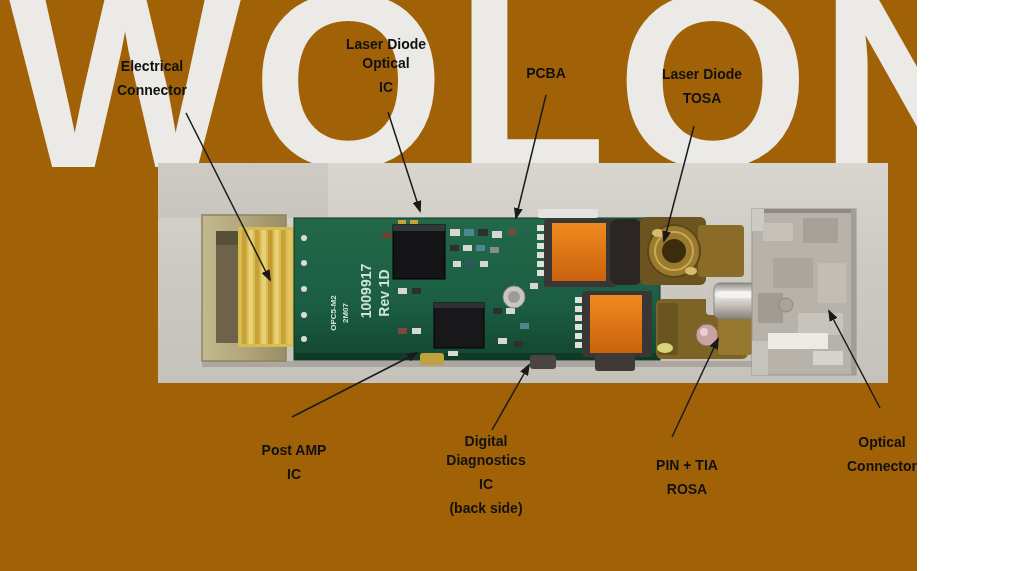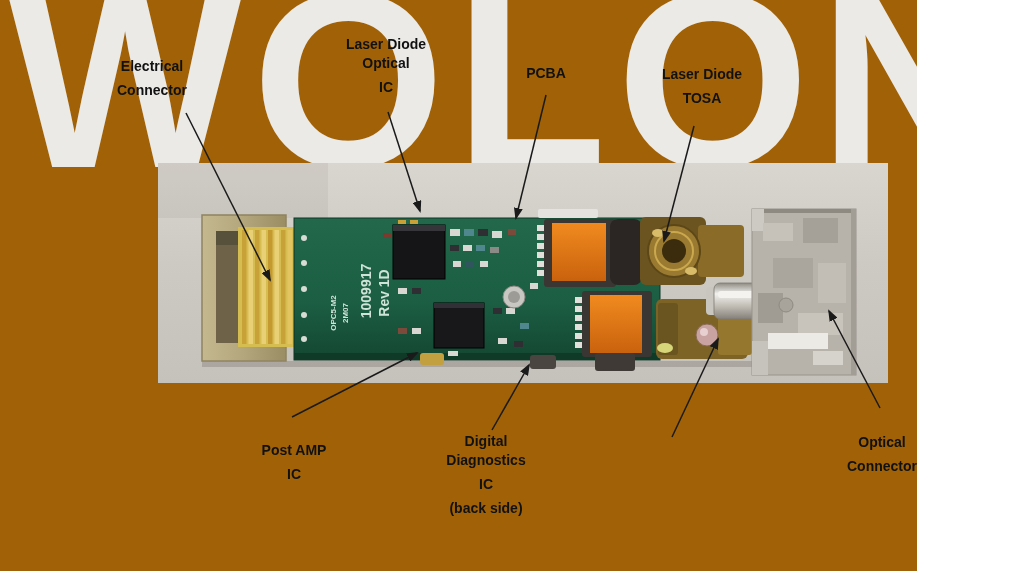--- a/index.html
+++ b/index.html
@@ -253,19 +253,23 @@
   <div class="lbl" style="left:294px;top:440px">
     <div class="ln">Post AMP</div>
     <div class="ln">IC</div>
   </div>
   <div class="lbl" style="left:486px;top:431px">
     <div class="ln">Digital</div>
     <div class="ln tight">Diagnostics</div>
     <div class="ln">IC</div>
     <div class="ln">(back side)</div>
   </div>
+  <div class="lbl" style="left:687px;top:455px">
+    <div class="ln">PIN + TIA</div>
+    <div class="ln">ROSA</div>
+  </div>
   <div class="lbl" style="left:882px;top:432px">
     <div class="ln">Optical</div>
     <div class="ln">Connector</div>
   </div>
 
 
 </div>
 
 </body></html>

